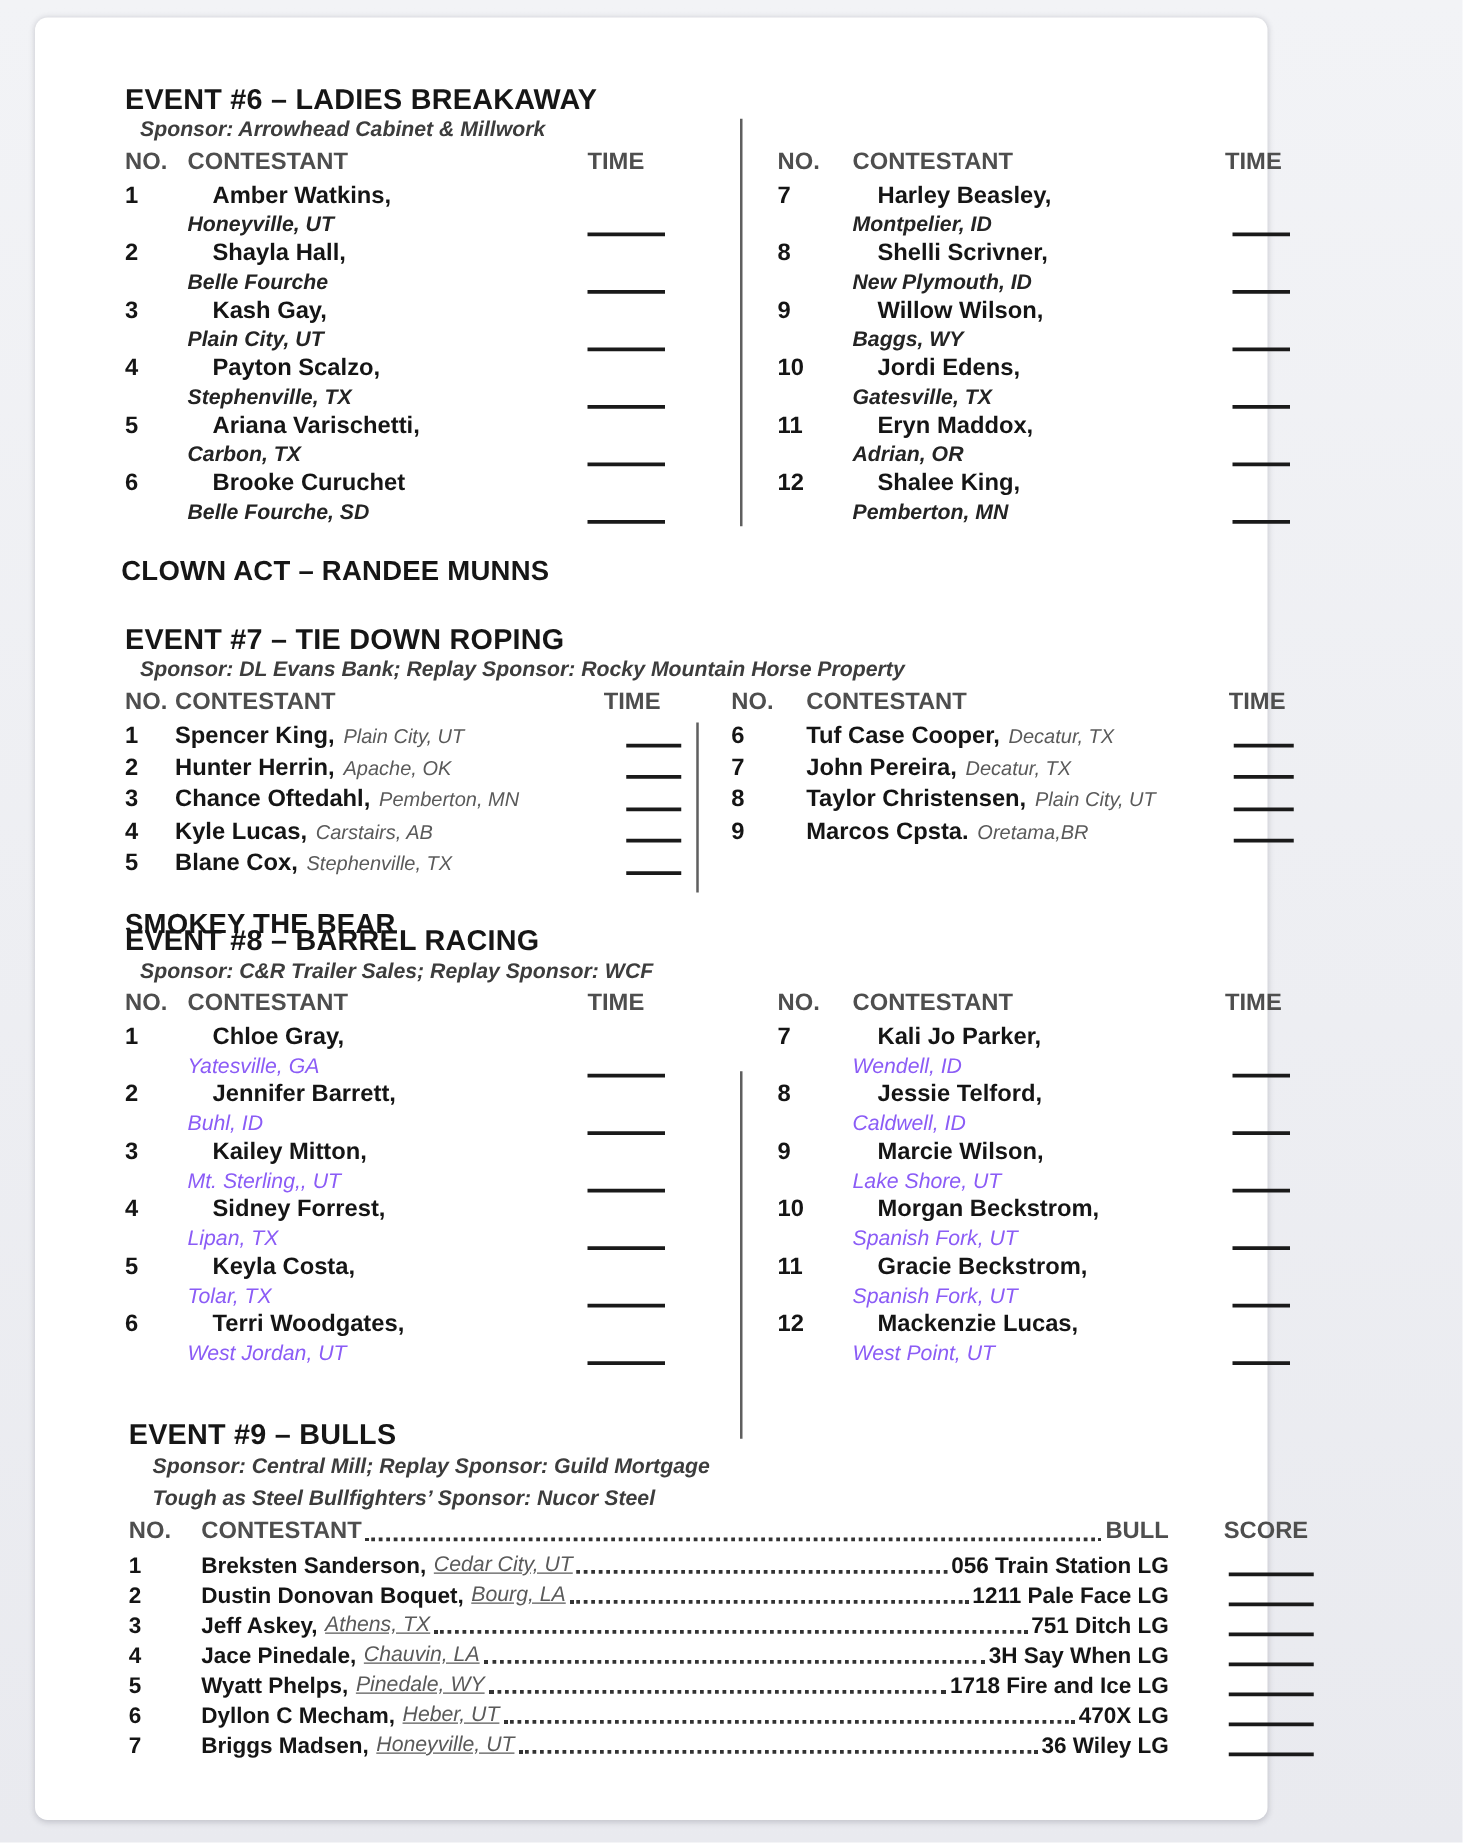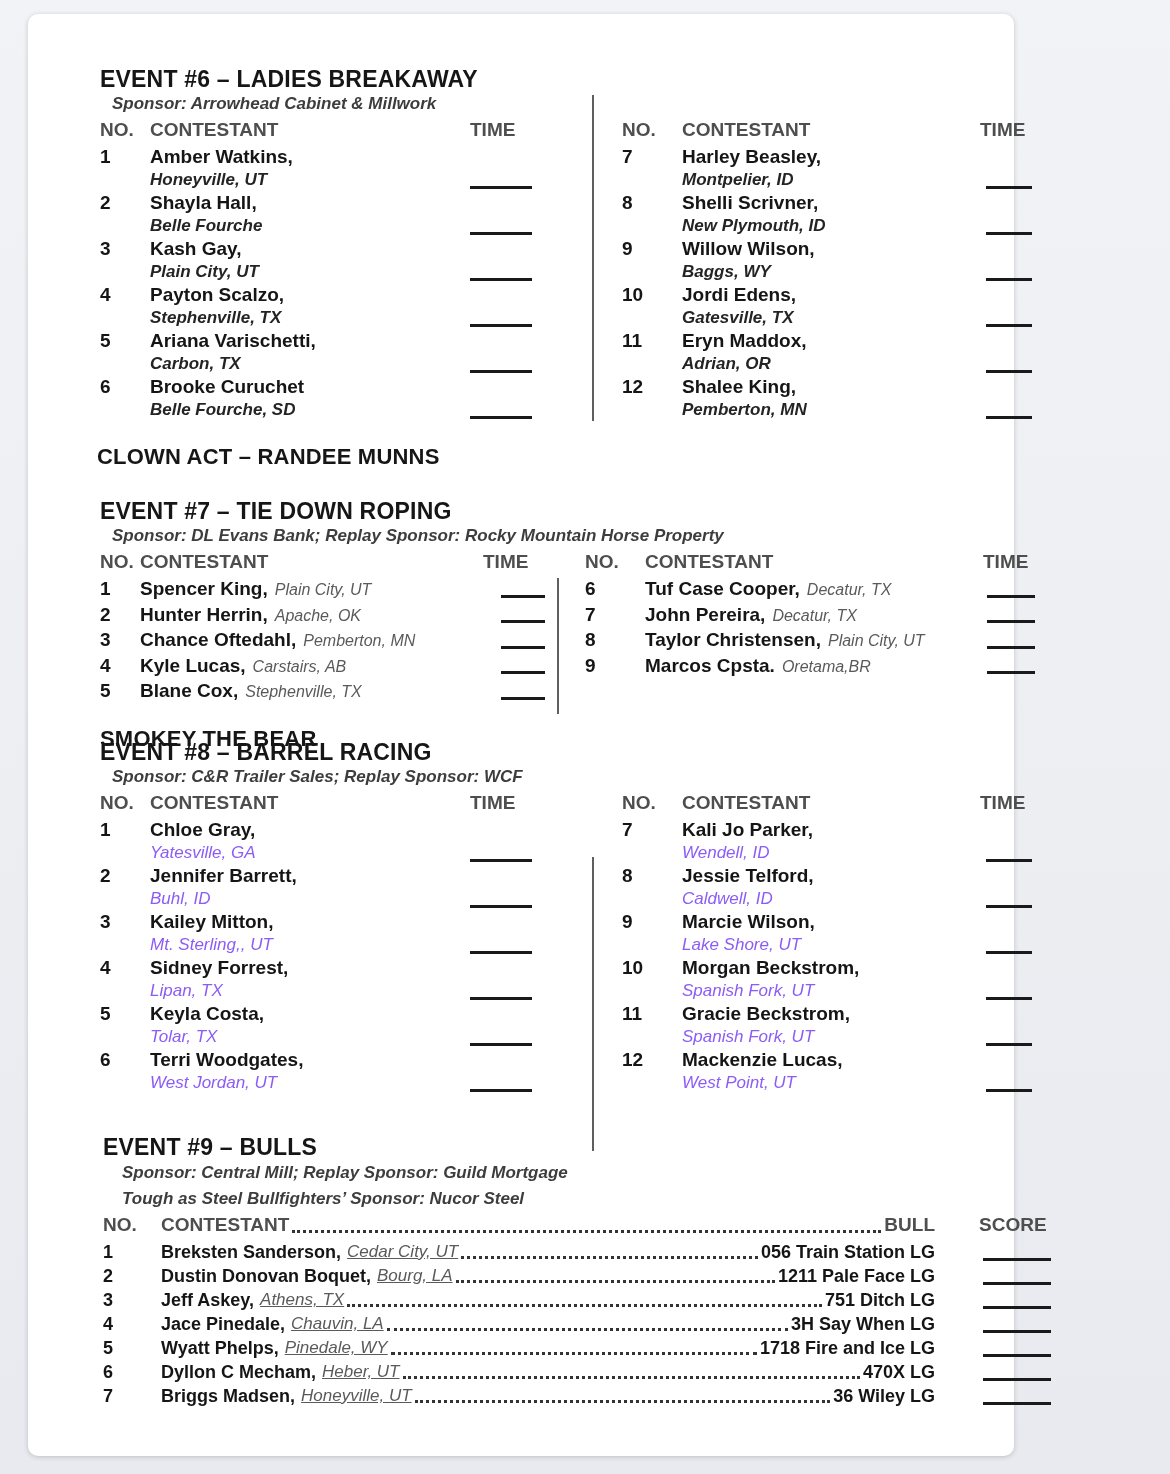--- a/index.html
+++ b/index.html
@@ -28,21 +28,21 @@
   .h-no{width:50px;}
   .col-r .h-no{width:60px;}
   .h-con{flex:1;}
   .h-time{width:62px;}
   .col-r .h-time{width:52px;}
 
   .entry{display:flex;height:46px;}
   .num{width:50px;font-size:19px;font-weight:bold;line-height:23px;}
   .col-r .num{width:60px;}
   .who{flex:1;}
-  .name{font-size:19px;line-height:23px;font-weight:bold;color:#151515;}
+  .name{font-size:19px;line-height:23px;font-weight:bold;color:#151515;margin-left:20px;}
   .city{font-size:17px;line-height:23px;}
   .city.b{font-weight:bold;font-style:italic;color:#242424;}
   .city.g{font-style:italic;color:#8b5cf6;}
   .blank{width:62px;height:0;border-bottom:3px solid #1a1a1a;align-self:flex-end;margin-bottom:2px;}
   .col-r .blank{width:46px;}
 
   
   .col7-l{width:445px;}
   .col7-r{width:450px;margin-left:40px;}
   .col7-l .h-no{width:40px;}

